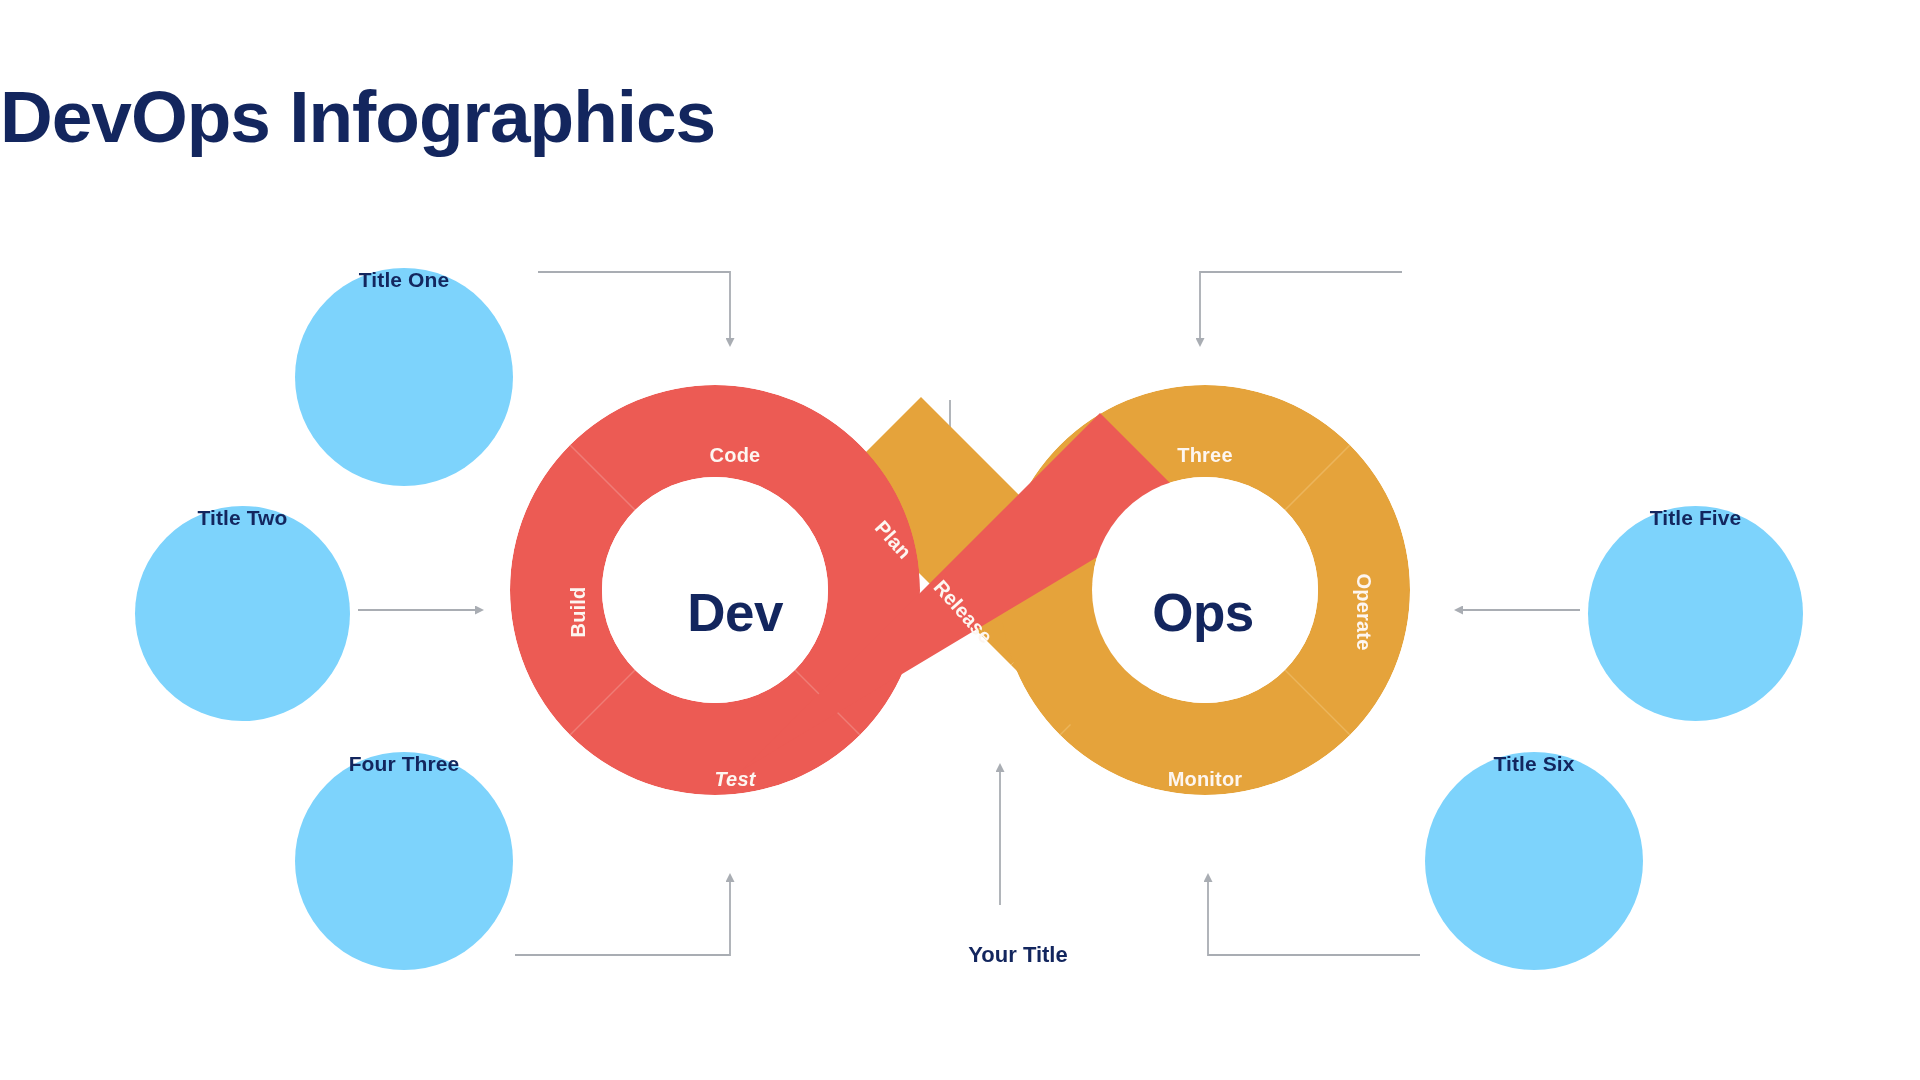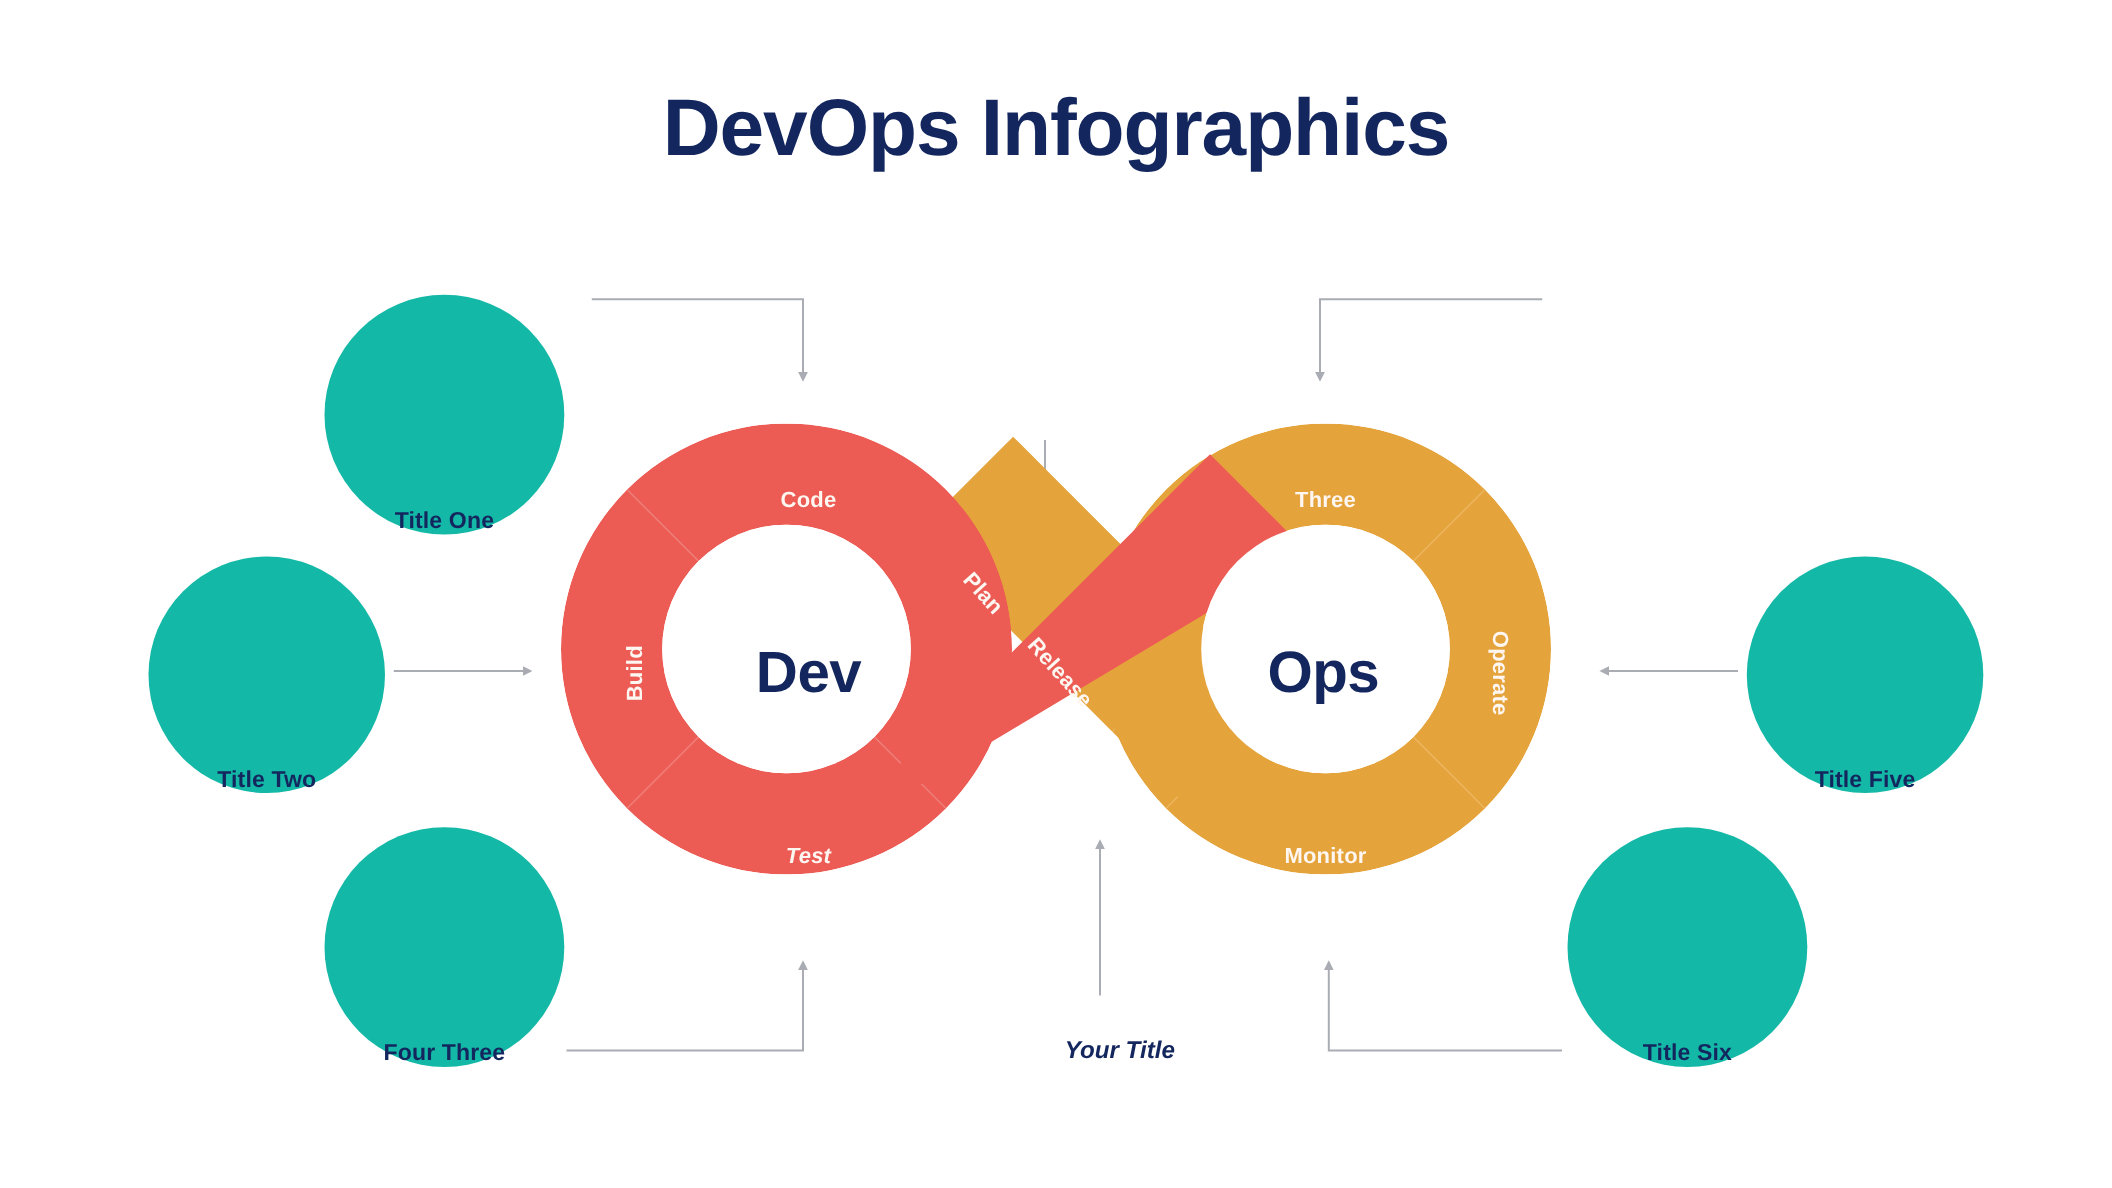--- a/index.html
+++ b/index.html
@@ -13,21 +13,21 @@
     position: relative;
     width: 1920px; height: 1080px;
     background: #ffffff;
   }
 
   
   #page-title {
     position: absolute;
     left: 0; top: 80px;
     width: 1920px;
-    text-align: center;
+    text-align: left;
     font-size: 73px;
     font-weight: 700;
     letter-spacing: -1px;
     color: #13265e;
     line-height: 1;
   }
 
   
   #infinity-svg {
     position: absolute;
@@ -59,44 +59,43 @@
     color: #fdf6f1;
     white-space: nowrap;
     transform-origin: 50% 50%;
     letter-spacing: 0.2px;
   }
 
   
   .bubble {
     position: absolute;
     border-radius: 50%;
-    background: #14b8a6;
+    background: #7dd3fc;
     display: flex;
-    align-items: flex-end;
+    align-items: flex-start;
     justify-content: center;
   }
   .bubble span {
     font-size: 21px;
     font-weight: 700;
     color: #13265e;
     letter-spacing: 0.1px;
     white-space: nowrap;
   }
   .bubble-lg { width: 214px; height: 214px; }
 
   
   #bottom-title {
     position: absolute;
     left: 1018px; top: 955px;
     transform: translate(-50%, -50%);
     font-size: 22px;
     font-weight: 700;
     color: #13265e;
     white-space: nowrap;
-    font-style: italic;
   }
 
   
   #connectors {
     position: absolute;
     left: 0; top: 0;
     width: 1920px; height: 1080px;
     pointer-events: none;
   }
 </style>

